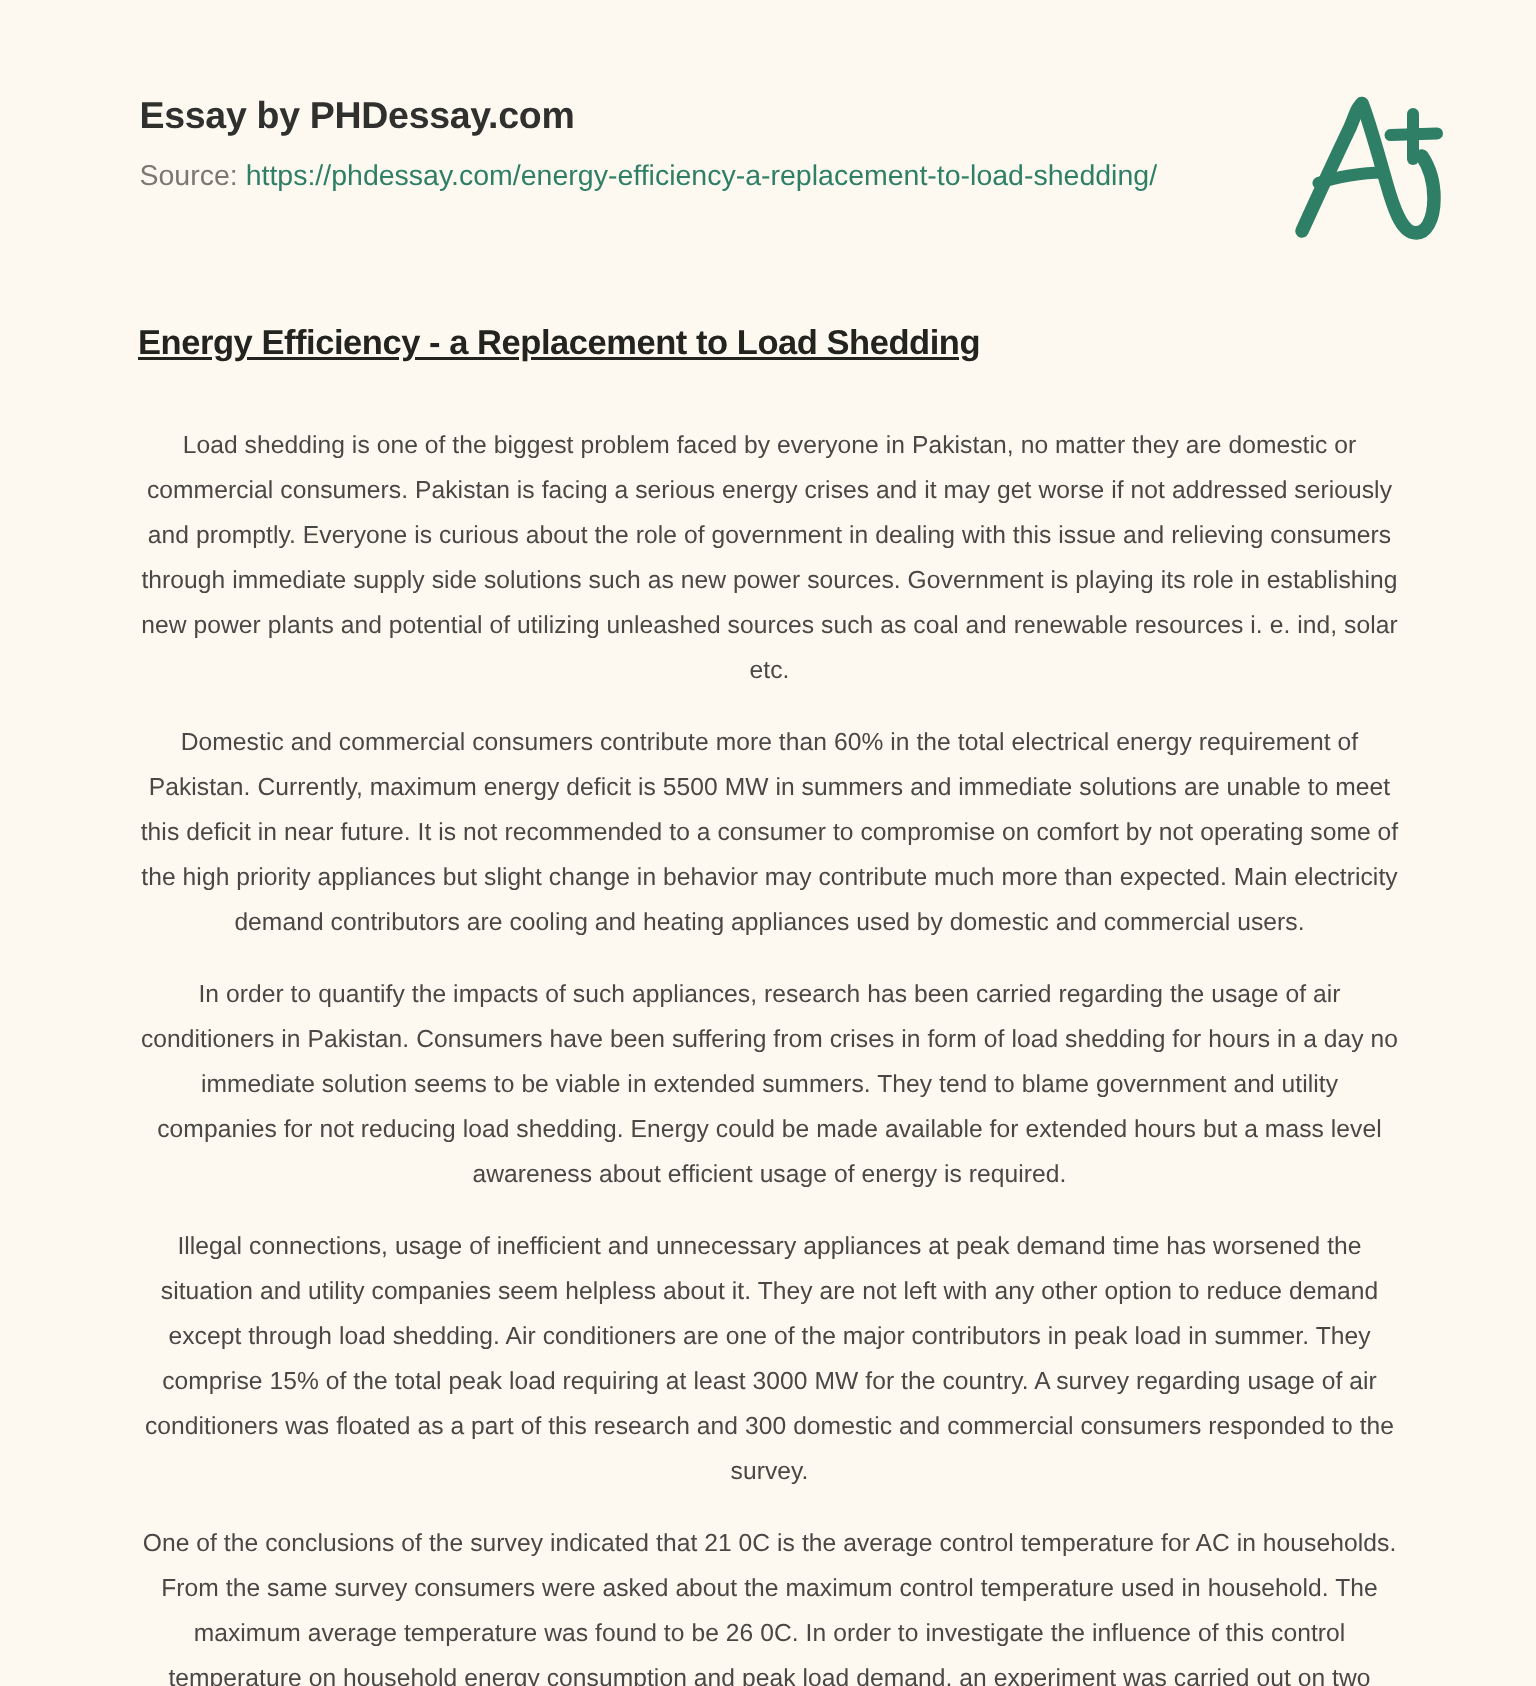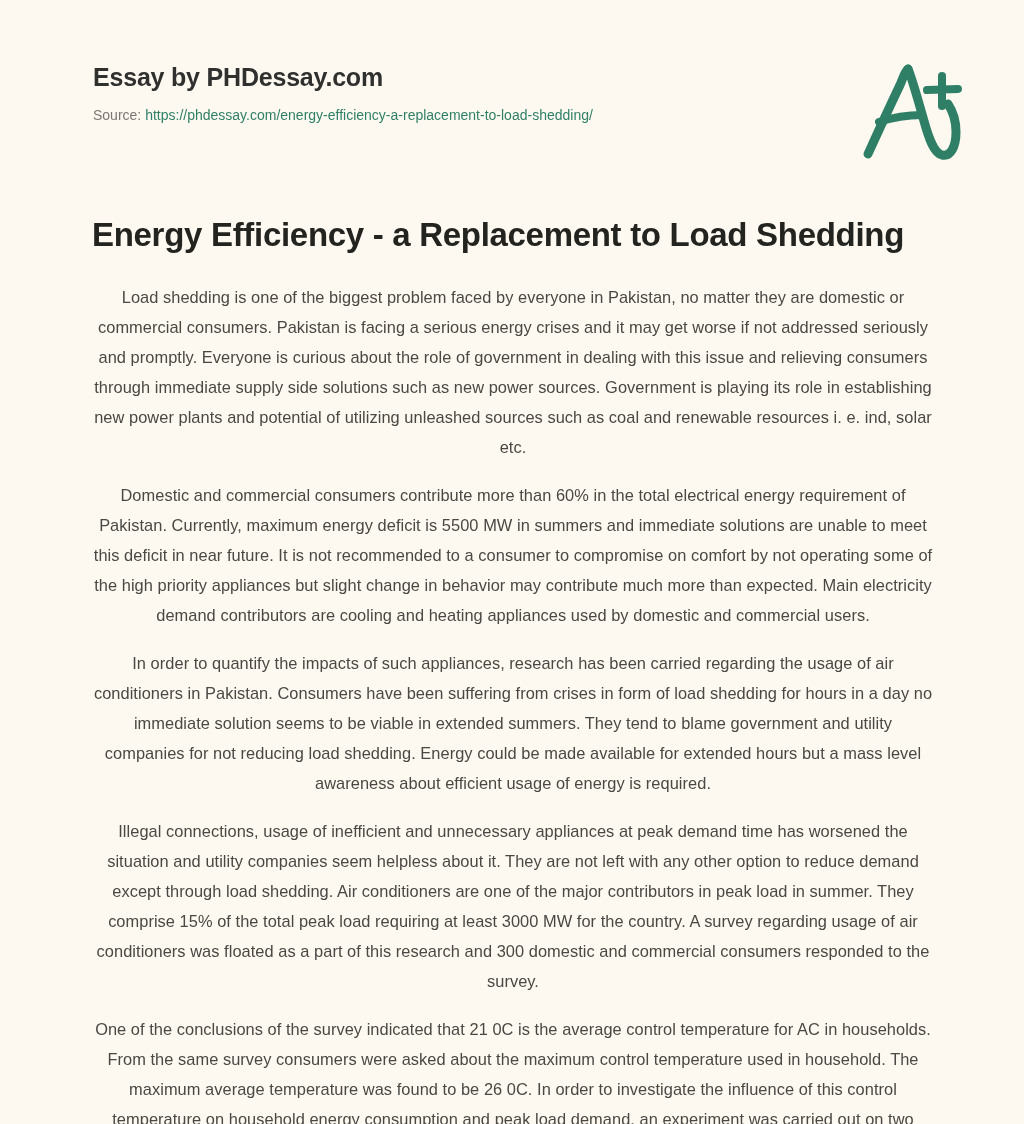--- a/index.html
+++ b/index.html
@@ -39,21 +39,21 @@
     font-weight: bold;
     color: #30302f;
     letter-spacing: -0.2px;
     line-height: 1.2;
     margin: 0;
     white-space: nowrap;
   }
 
   .source-line {
     margin-top: 14px;
-    font-size: 14px;
+    font-size: 19px;
     line-height: 1.3;
     color: #7b7872;
     white-space: nowrap;
   }
   .source-label {
     color: #7b7872;
   }
   .source-url {
     color: #2f7f67;
     text-decoration: none;
@@ -72,27 +72,28 @@
     width: 110px;
     height: 105px;
   }
 
   
   .doc-title {
     position: absolute;
     top: 214px;
     left: 92px;
     right: 60px;
-    font-size: 33px;
+    font-size: 23px;
     font-weight: bold;
     color: #23231f;
     letter-spacing: -0.3px;
     line-height: 1.25;
     margin: 0;
     white-space: nowrap;
+    text-decoration: underline;
   }
 
   
   .body-copy {
     position: absolute;
     top: 282px;
     left: 93px;
     width: 840px;
   }
 

